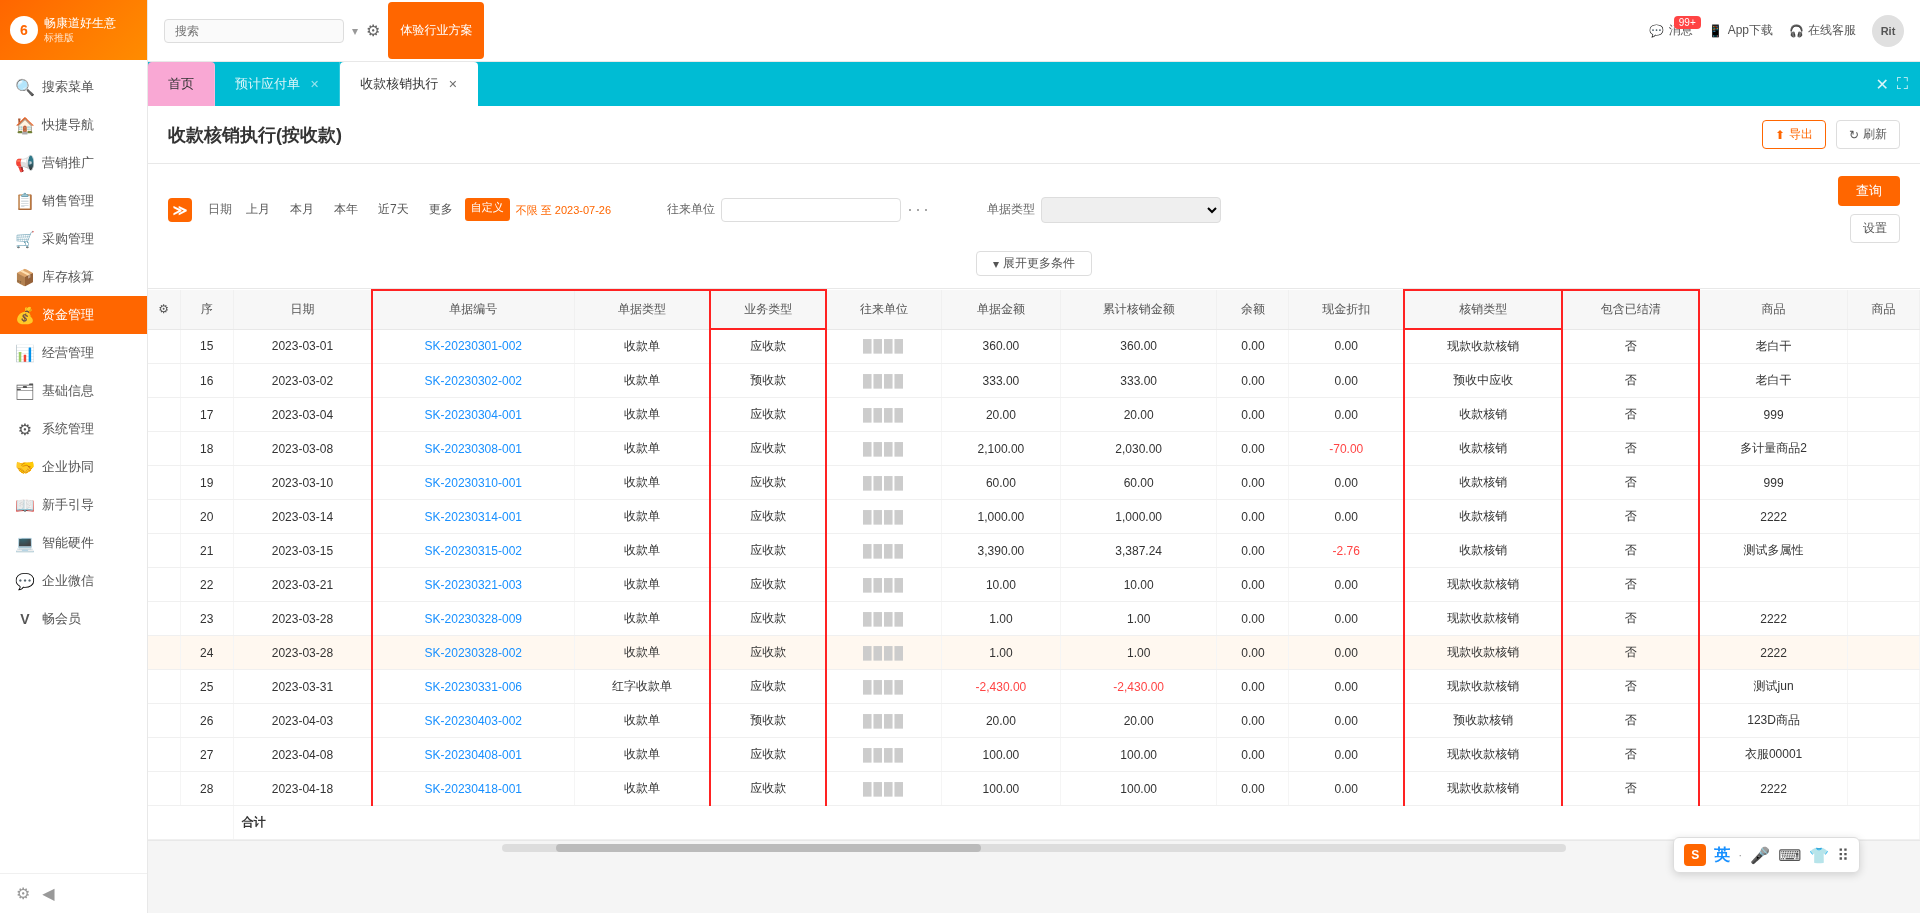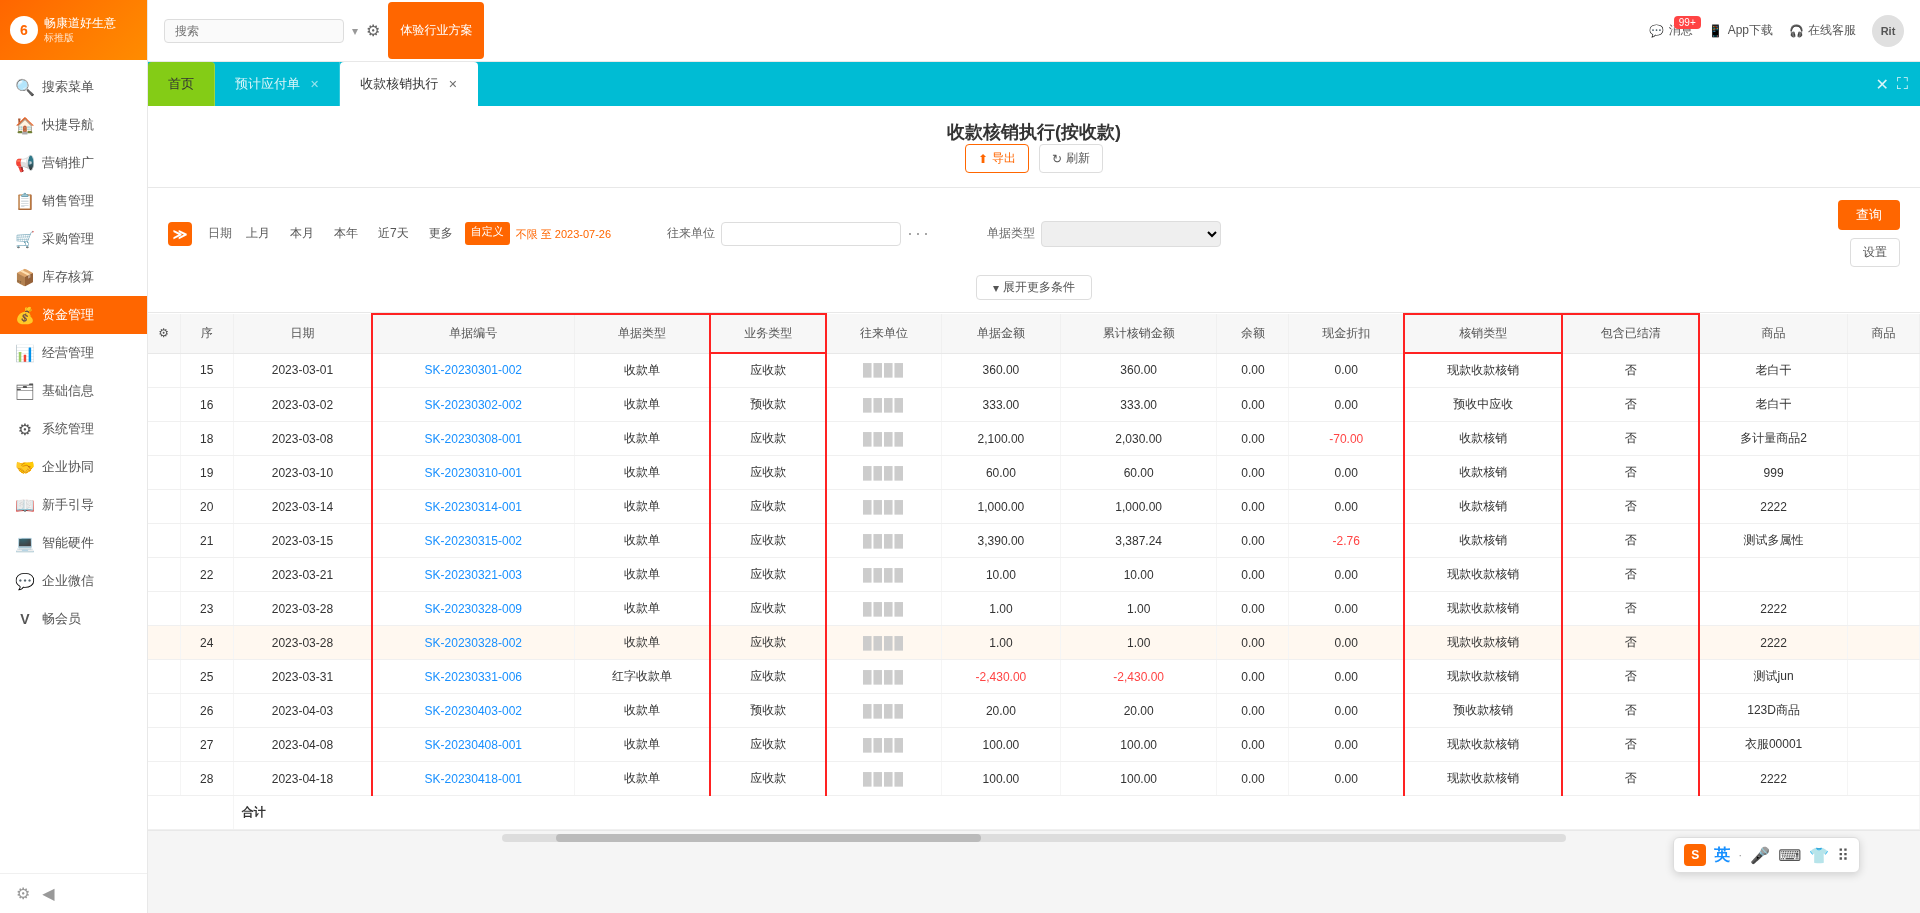--- a/index.html
+++ b/index.html
@@ -27,21 +27,21 @@
     .topbar-right { display: flex; align-items: center; gap: 16px; }
     .topbar-msg { display: flex; align-items: center; gap: 4px; color: #555; font-size: 12px; cursor: pointer; position: relative; }
     .topbar-badge { background: #ff4444; color: #fff; border-radius: 4px; padding: 1px 5px; font-size: 10px; position: absolute; top: -6px; right: -8px; }
     .topbar-app { display: flex; align-items: center; gap: 4px; color: #555; font-size: 12px; cursor: pointer; }
     .topbar-service { display: flex; align-items: center; gap: 4px; color: #555; font-size: 12px; cursor: pointer; }
 
     
     .page-content { flex: 1; overflow-y: auto; background: #f5f5f5; padding: 0; }
 
     
-    .page-header { background: #fff; padding: 14px 20px; display: flex; align-items: center; justify-content: space-between; border-bottom: 1px solid #e8e8e8; flex-direction: column; }
+    .page-header { background: #fff; padding: 14px 20px; display: flex; align-items: center; justify-content: space-between; border-bottom: 1px solid #e8e8e8; }
     .page-title { font-size: 18px; font-weight: bold; color: #333; }
     .page-header-actions { display: flex; gap: 10px; }
     .btn-export { border: 1px solid #ff6600; color: #ff6600; background: #fff; border-radius: 4px; padding: 5px 12px; font-size: 12px; cursor: pointer; display: flex; align-items: center; gap: 4px; }
     .btn-refresh { border: 1px solid #ddd; color: #555; background: #fff; border-radius: 4px; padding: 5px 12px; font-size: 12px; cursor: pointer; display: flex; align-items: center; gap: 4px; }
 
     
     .filter-bar { background: #fff; padding: 12px 20px; border-bottom: 1px solid #e8e8e8; }
     .filter-row { display: flex; align-items: center; gap: 16px; flex-wrap: wrap; }
     .filter-toggle { width: 24px; height: 24px; background: #ff6600; color: #fff; display: flex; align-items: center; justify-content: center; border-radius: 4px; cursor: pointer; font-size: 14px; font-weight: bold; }
     .filter-group { display: flex; align-items: center; gap: 6px; }
@@ -186,21 +186,21 @@
       </div>
       <div class="topbar-service">
         <span>🎧</span>
         <span>在线客服</span>
       </div>
       <div style="background:#e0e0e0;border-radius:50%;width:32px;height:32px;display:flex;align-items:center;justify-content:center;font-size:11px;font-weight:bold;color:#555;cursor:pointer;">Rit</div>
     </div>
   </div>
 
   <div class="nav-tabs">
-    <div class="nav-tab" style="background:#84cc16;color:#333;border-radius:4px 4px 0 0;">
+    <div class="nav-tab" style="background:#f9a8d4;color:#333;border-radius:4px 4px 0 0;">
       <span>首页</span>
     </div>
     <div class="nav-tab">
       <span>预计应付单</span>
       <span class="nav-tab-close">✕</span>
     </div>
     <div class="nav-tab active">
       <span>收款核销执行</span>
       <span class="nav-tab-close">✕</span>
     </div>
@@ -319,20 +319,37 @@
               <td>333.00</td>
               <td>0.00</td>
               <td>0.00</td>
               <td style="border-left: 2px solid rgb(255, 34, 34); border-right: 2px solid rgb(255, 34, 34);">预收中应收</td>
               <td style="border-right: 2px solid rgb(255, 34, 34);">否</td>
               <td>老白干</td>
               <td></td>
             </tr>
             <tr>
               <td></td>
+              <td>17</td>
+              <td>2023-03-04</td>
+              <td style="border-left: 2px solid rgb(255, 34, 34);"><a class="link-text" href="#">SK-20230304-001</a></td>
+              <td style="border-right: 2px solid rgb(255, 34, 34);">收款单</td>
+              <td style="border-left: 2px solid rgb(255, 34, 34); border-right: 2px solid rgb(255, 34, 34);">应收款</td>
+              <td style="color: rgb(204, 204, 204); letter-spacing: 2px;">████</td>
+              <td>20.00</td>
+              <td>20.00</td>
+              <td>0.00</td>
+              <td>0.00</td>
+              <td style="border-left: 2px solid rgb(255, 34, 34); border-right: 2px solid rgb(255, 34, 34);">收款核销</td>
+              <td style="border-right: 2px solid rgb(255, 34, 34);">否</td>
+              <td>999</td>
+              <td></td>
+            </tr>
+            <tr>
+              <td></td>
               <td>18</td>
               <td>2023-03-08</td>
               <td style="border-left: 2px solid rgb(255, 34, 34);"><a class="link-text" href="#">SK-20230308-001</a></td>
               <td style="border-right: 2px solid rgb(255, 34, 34);">收款单</td>
               <td style="border-left: 2px solid rgb(255, 34, 34); border-right: 2px solid rgb(255, 34, 34);">应收款</td>
               <td style="color: rgb(204, 204, 204); letter-spacing: 2px;">████</td>
               <td>2,100.00</td>
               <td>2,030.00</td>
               <td>0.00</td>
               <td style="color: rgb(255, 68, 68);">-70.00</td>

